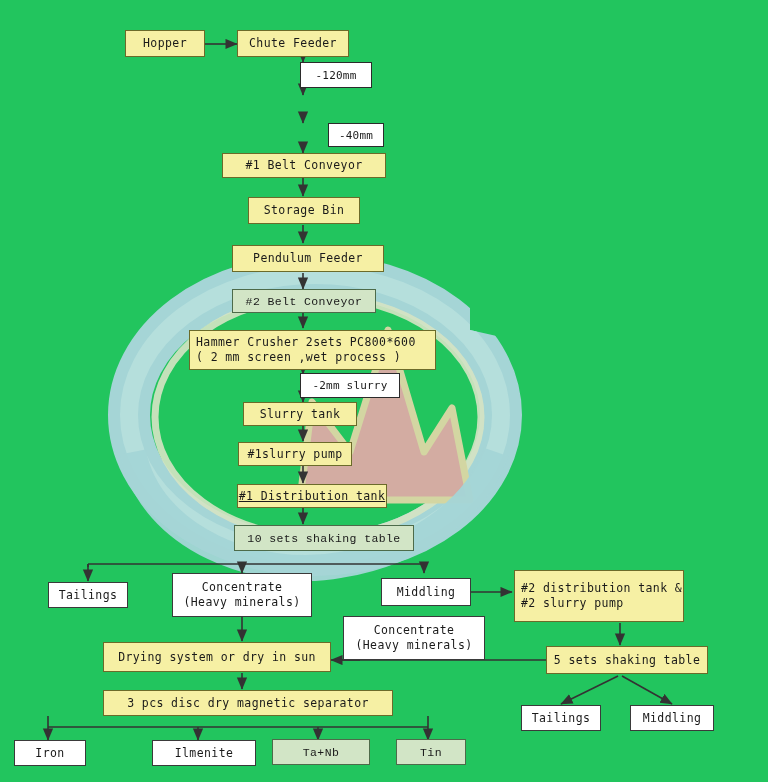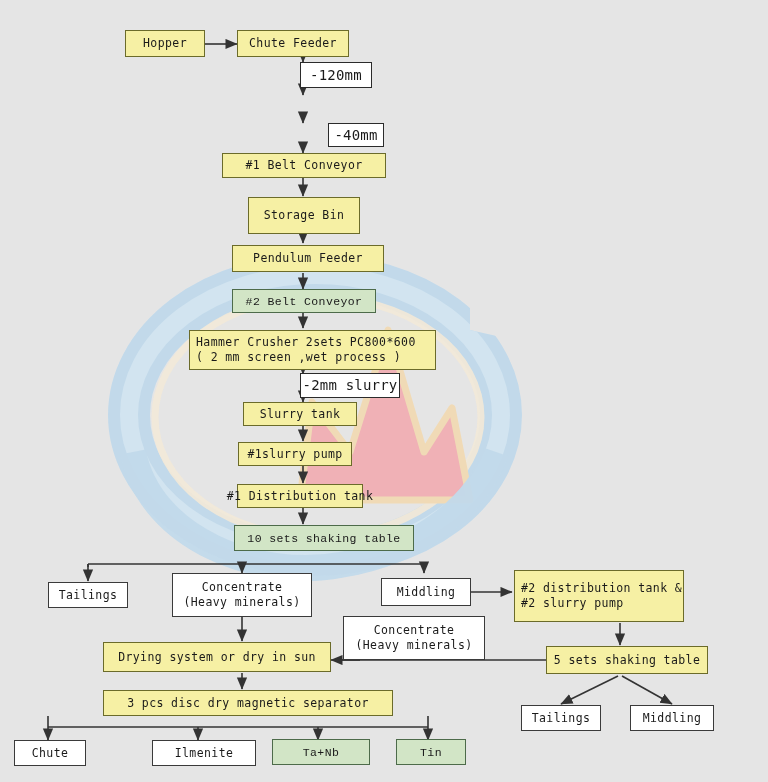--- a/index.html
+++ b/index.html
@@ -1,21 +1,21 @@
 <!DOCTYPE html>
 <html><head>
 <meta charset="utf-8">
 <style>
   html,body{margin:0;padding:0;background:#fff;}
   body{
     width:768px;height:782px;
     font-family:"DejaVu Sans Mono","Liberation Mono",monospace;
     -webkit-font-smoothing:antialiased;
   }
-  #canvas{position:relative;width:768px;height:782px;overflow:hidden;background:#e5e5e5;}
+  #canvas{position:relative;width:768px;height:782px;overflow:hidden;background:#22c55e;}
 
   
   #watermark{position:absolute;left:0;top:0;width:768px;height:782px;z-index:0;pointer-events:none;}
 
   
   #links{position:absolute;left:0;top:0;width:768px;height:782px;z-index:1;pointer-events:none;}
 
   
   #nodes{position:absolute;left:0;top:0;width:768px;height:782px;z-index:2;}
 
@@ -29,21 +29,21 @@
     text-align:center;
     font-size:11.5px;
     line-height:15px;
     color:#1a1a1a;
     letter-spacing:.4px;
     white-space:pre;
   }
   .node.yellow{background:#f6f0a4;border:1.5px solid #6b6b2a;}
   .node.green {background:#d2e5c6;border:1.5px solid #4d6b4a;font-family:Liberation Mono, monospace;}
   .node.white {background:#ffffff;border:1.5px solid #3a3a3a;}
-  .node.label {background:#ffffff;border:1.5px solid #2b2b2b;font-size:14px;letter-spacing:.2px;}
+  .node.label {background:#ffffff;border:1.5px solid #2b2b2b;font-size:11px;letter-spacing:.2px;}
   .node.lalign{align-items:flex-start;text-align:left;padding-left:6px;}
   .node .ln{display:block;}
 </style>
 </head>
 <body>
 
 <div id="canvas">
 
   <svg id="watermark" viewBox="0 0 768 782" xmlns="http://www.w3.org/2000/svg">
     <defs>
@@ -156,21 +156,21 @@
 
 
     <div class="node label" style="left:300px;top:123px;width:56px;height:24px;margin-left:28px;">
       <span class="ln">-40mm</span>
     </div>
 
     <div class="node yellow" style="left:222px;top:153px;width:164px;height:25px;">
       <span class="ln">#1 Belt Conveyor</span>
     </div>
 
-    <div class="node yellow" style="left:248px;top:197px;width:112px;height:37px;">
+    <div class="node yellow" style="left:248px;top:197px;width:112px;height:27px;">
       <span class="ln">Storage Bin</span>
     </div>
 
     <div class="node yellow" style="left:232px;top:245px;width:152px;height:27px;">
       <span class="ln">Pendulum Feeder</span>
     </div>
 
     <div class="node green" style="left:232px;top:289px;width:144px;height:24px;">
       <span class="ln">#2 Belt Conveyor</span>
     </div>
@@ -185,21 +185,21 @@
     </div>
 
     <div class="node yellow" style="left:243px;top:402px;width:114px;height:24px;">
       <span class="ln">Slurry tank</span>
     </div>
 
     <div class="node yellow" style="left:238px;top:442px;width:114px;height:24px;">
       <span class="ln">#1slurry pump</span>
     </div>
 
-    <div class="node yellow" style="left:237px;top:484px;width:126px;height:24px;">
+    <div class="node yellow" style="left:237px;top:484px;width:150px;height:24px;text-decoration:underline;">
       <span class="ln">#1 Distribution tank</span>
     </div>
 
     <div class="node green" style="left:234px;top:525px;width:180px;height:26px;">
       <span class="ln">10 sets shaking table</span>
     </div>
 
     <div class="node white" style="left:48px;top:582px;width:80px;height:26px;">
       <span class="ln">Tailings</span>
     </div>
@@ -237,21 +237,21 @@
 
     <div class="node white" style="left:521px;top:705px;width:80px;height:26px;">
       <span class="ln">Tailings</span>
     </div>
 
     <div class="node white" style="left:630px;top:705px;width:84px;height:26px;">
       <span class="ln">Middling</span>
     </div>
 
     <div class="node white" style="left:14px;top:740px;width:72px;height:26px;">
-      <span class="ln">Chute</span>
+      <span class="ln">Iron</span>
     </div>
 
     <div class="node white" style="left:152px;top:740px;width:104px;height:26px;">
       <span class="ln">Ilmenite</span>
     </div>
 
     <div class="node green" style="left:272px;top:739px;width:98px;height:26px;">
       <span class="ln">Ta+Nb</span>
     </div>
 

